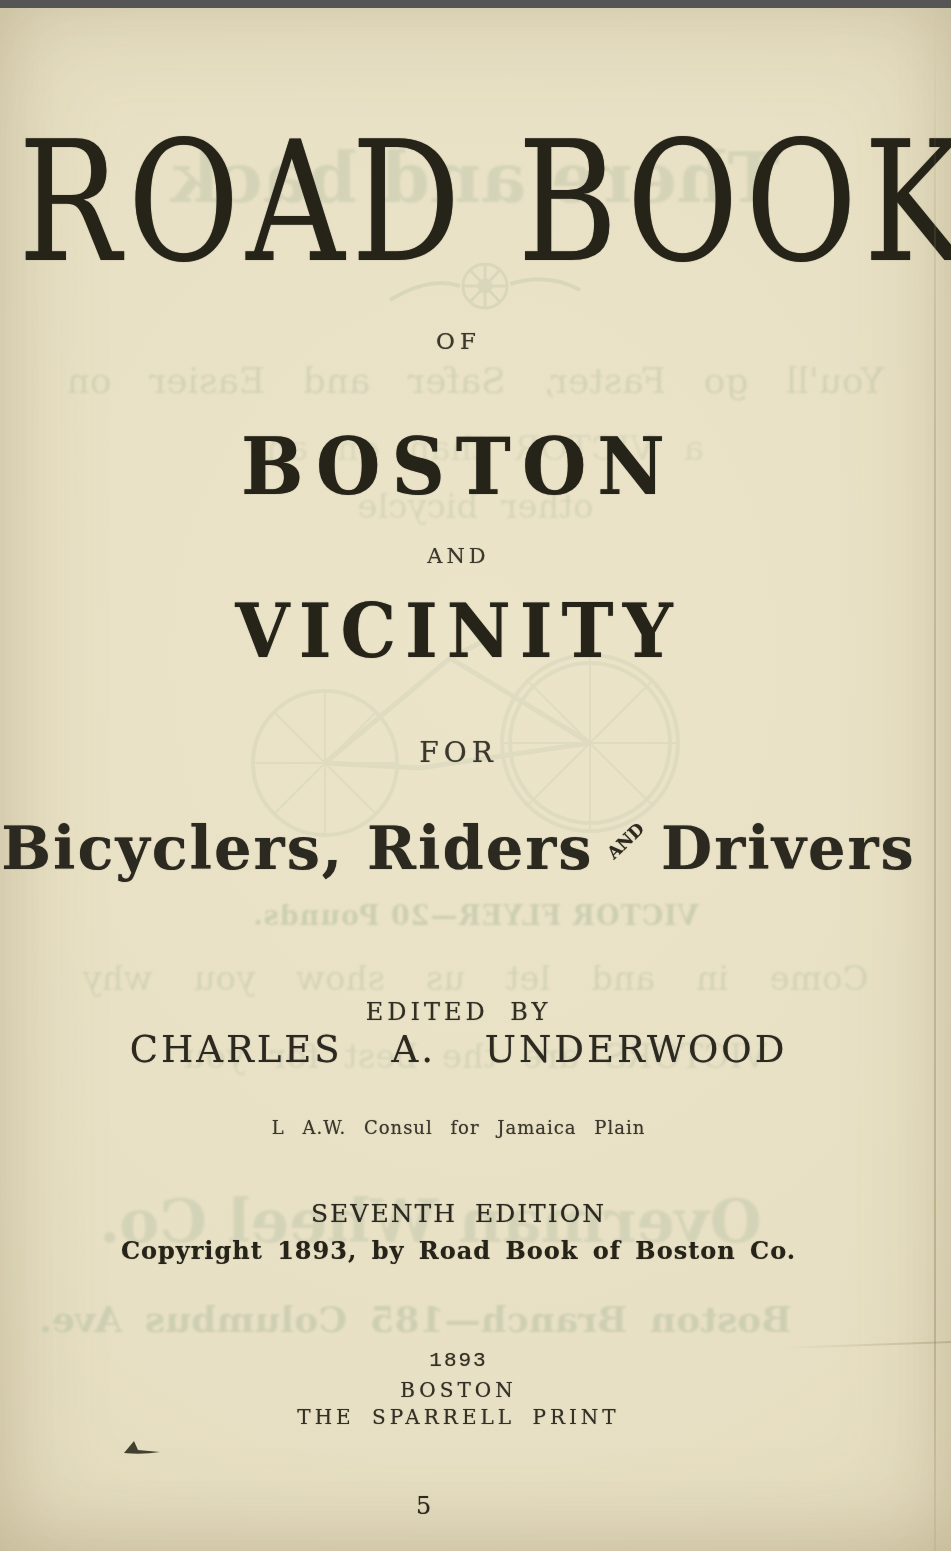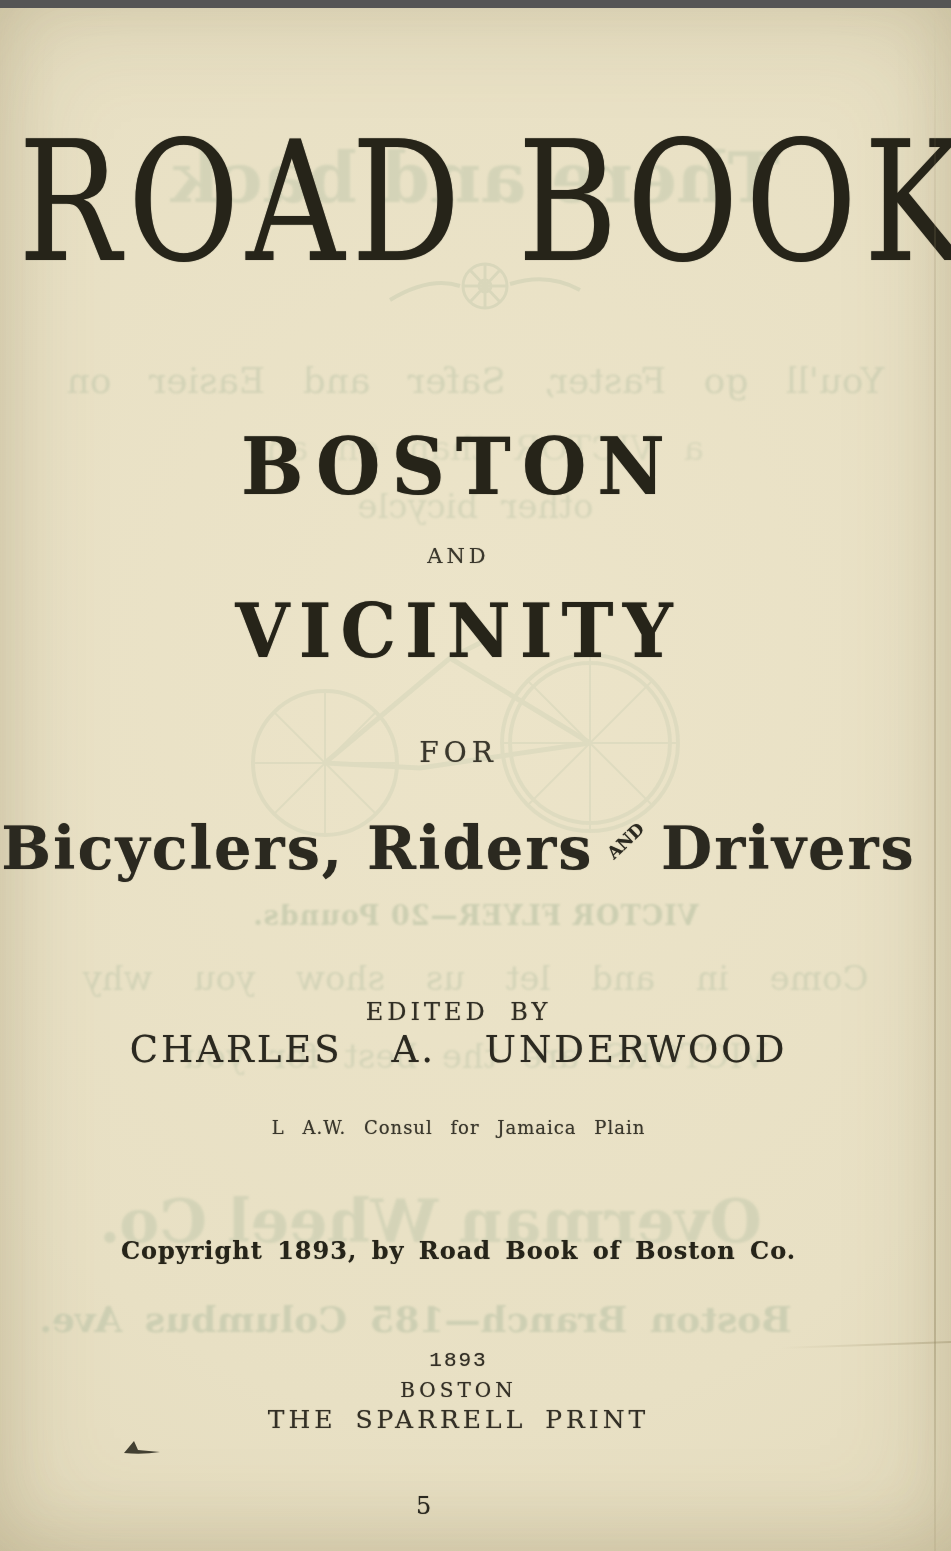--- a/index.html
+++ b/index.html
@@ -47,21 +47,21 @@
   .t-for{top:728px;font-size:28px;letter-spacing:5px;color:#3a372c;}
   .t-audience{top:806px;font-size:59px;font-weight:bold;letter-spacing:2px;color:#2b2920;}
   .t-audience .small-and{display:inline-block;font-size:17px;letter-spacing:0;
     transform:rotate(-44deg) translateY(-6px);margin:0 10px 0 14px;vertical-align:18px;}
   .t-editedby{top:990px;font-size:24px;letter-spacing:4px;word-spacing:10px;color:#312e24;}
   .t-editor{top:1020px;font-size:37px;letter-spacing:3px;word-spacing:34px;color:#2b2920;}
   .t-editor-title{top:1109px;font-size:18px;letter-spacing:1px;word-spacing:11px;color:#3a372c;}
   .t-edition{top:1191px;font-size:25px;letter-spacing:2px;word-spacing:8px;color:#2b2920;}
   .t-copyright{top:1228px;font-size:24px;font-weight:bold;letter-spacing:1px;word-spacing:5px;color:#262419;}
   .t-pubcity{top:1370px;font-size:20px;letter-spacing:4px;color:#332f25;}
-  .t-printer{top:1397px;font-size:25px;letter-spacing:4px;word-spacing:7px;color:#332f25;}
+  .t-printer{top:1397px;font-size:20px;letter-spacing:4px;word-spacing:7px;color:#332f25;}
   .t-year{top:1341px;font-size:21px;letter-spacing:2px;color:#332f25;font-family:Liberation Mono, monospace;}
   .t-pagenum{position:absolute;top:1484px;left:416px;right:auto;font-size:24px;color:#2b2920;text-shadow:0 0 1px rgba(43,41,32,.5);}
   .pen-mark{position:absolute;top:1431px;left:122px;width:40px;height:18px;}
 </style>
 </head>
 <body>
 
 <div class="page">
   <div class="vignette"></div>
 
@@ -94,31 +94,33 @@
     </g>
   </svg>
 
   <div class="ghost g5">VICTOR FLYER—20 Pounds.</div>
   <div class="ghost g6">Come in and let us show you why</div>
   <div class="ghost g7">VICTORS are the best for you</div>
   <div class="ghost g8">Overman Wheel Co.</div>
   <div class="ghost g9">Boston Branch—185 Columbus Ave.</div>
 
   <div class="print t-road">ROAD BOOK</div>
+  <div class="print t-of">OF</div>
   <div class="print t-boston">BOSTON</div>
   <div class="print t-and">AND</div>
   <div class="print t-vicinity">VICINITY</div>
   <div class="print t-for">FOR</div>
 
   <div class="print t-audience"><span>Bicyclers, Riders</span><span class="small-and">AND</span><span>Drivers</span></div>
 
   <div class="print t-editor">CHARLES  A.  UNDERWOOD</div>
   <div class="print t-editedby">EDITED BY</div>
   <div class="print t-editor-title">L A.W.  Consul  for  Jamaica  Plain</div>
 
+  <div class="print t-edition">SEVENTH EDITION</div>
   <div class="print t-copyright">Copyright 1893, by Road Book of Boston Co.</div>
 
   <div class="print t-pubcity">BOSTON</div>
   <div class="print t-printer">THE  SPARRELL  PRINT</div>
   <div class="print t-year">1893</div>
 
   <div class="t-pagenum">5</div>
 
   <svg class="pen-mark" viewBox="0 0 40 18">
     <path d="M2 14 L12 2 L16 11 L38 13 Q20 16 2 14 Z" fill="#262419" opacity=".85"></path>

